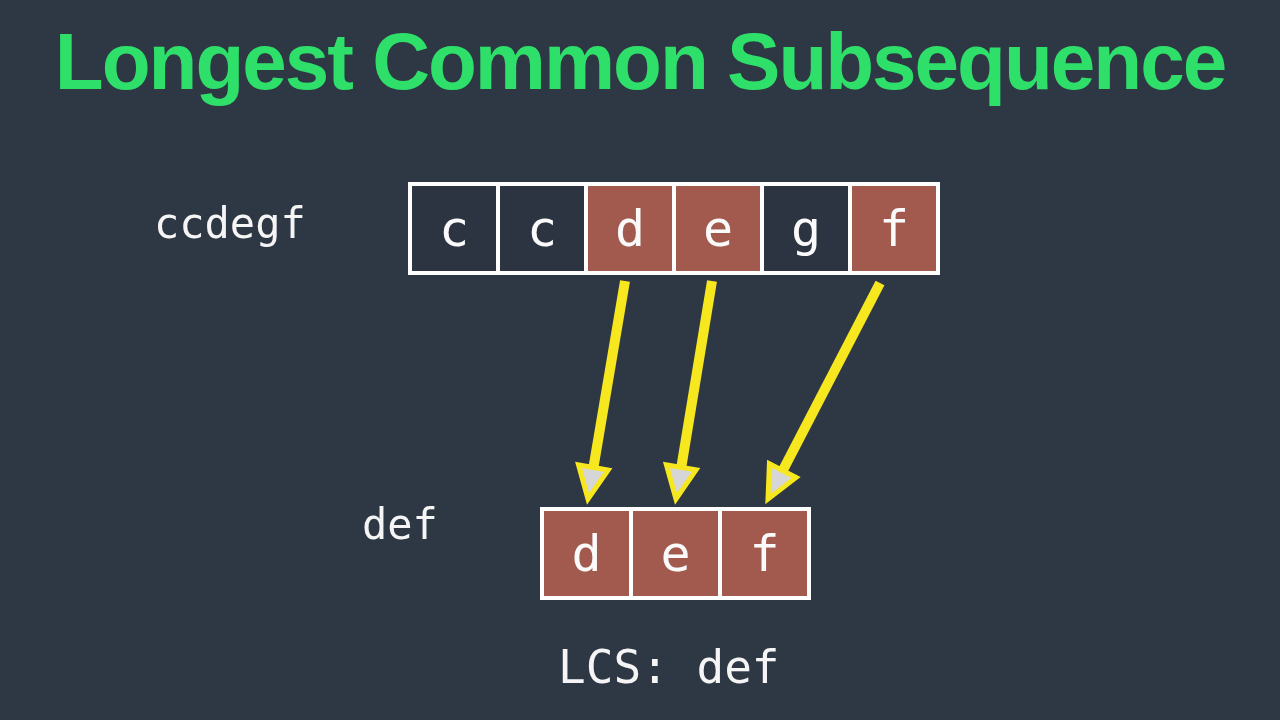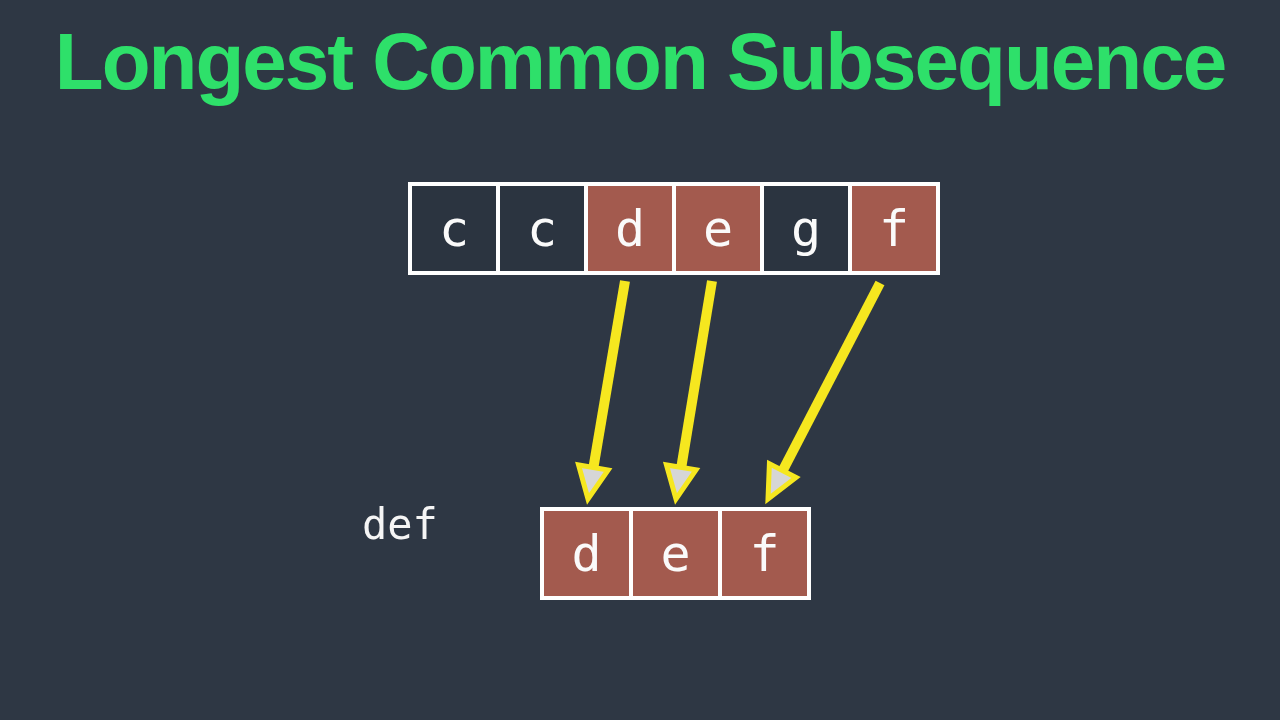--- a/index.html
+++ b/index.html
@@ -62,20 +62,21 @@
     color:#f5f5f5; font-size:46px; line-height:1;
   }
 </style>
 </head>
 <body>
 
 <div class="stage">
 
   <h1 class="title">Longest Common Subsequence</h1>
 
+  <div class="seq-label" id="label-top">ccdegf</div>
 
   <div class="strip" id="strip-top">
     <div class="cell">c</div>
     <div class="cell">c</div>
     <div class="cell hl">d</div>
     <div class="cell hl">e</div>
     <div class="cell">g</div>
     <div class="cell hl">f</div>
   </div>
 
@@ -95,14 +96,15 @@
   </svg>
 
   <div class="seq-label" id="label-bottom">def</div>
 
   <div class="strip" id="strip-bottom">
     <div class="cell hl">d</div>
     <div class="cell hl">e</div>
     <div class="cell hl">f</div>
   </div>
 
+  <div class="lcs">LCS: def</div>
 
 </div>
 
 </body></html>

